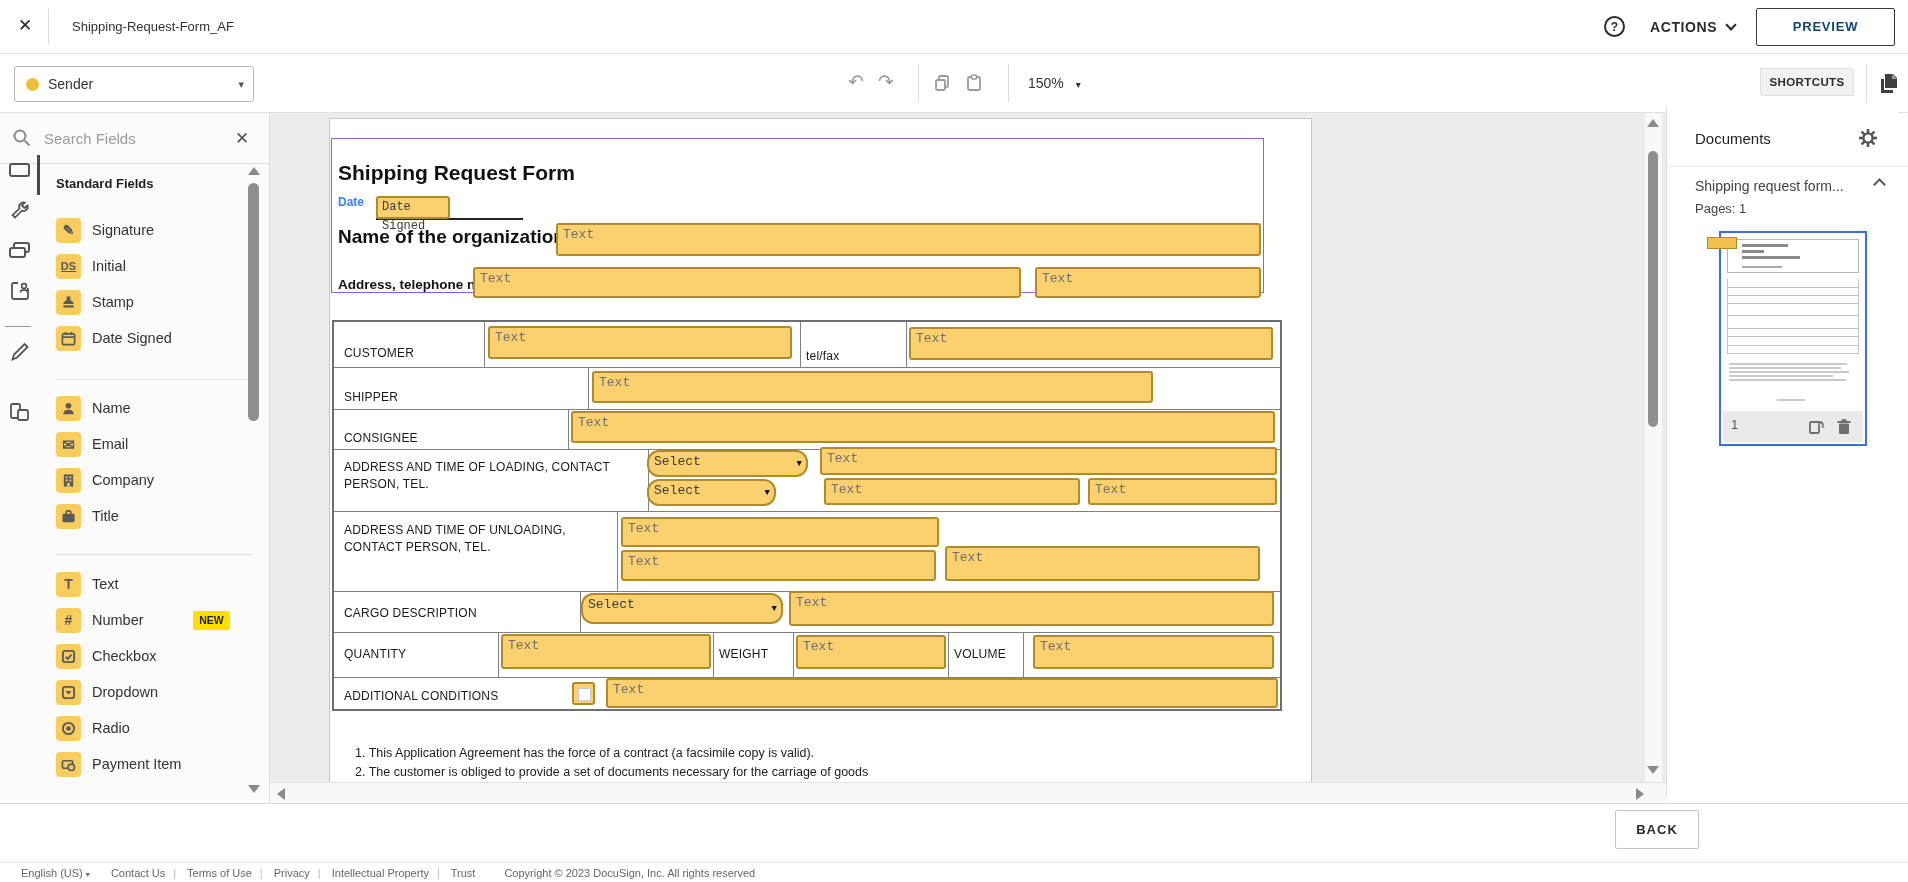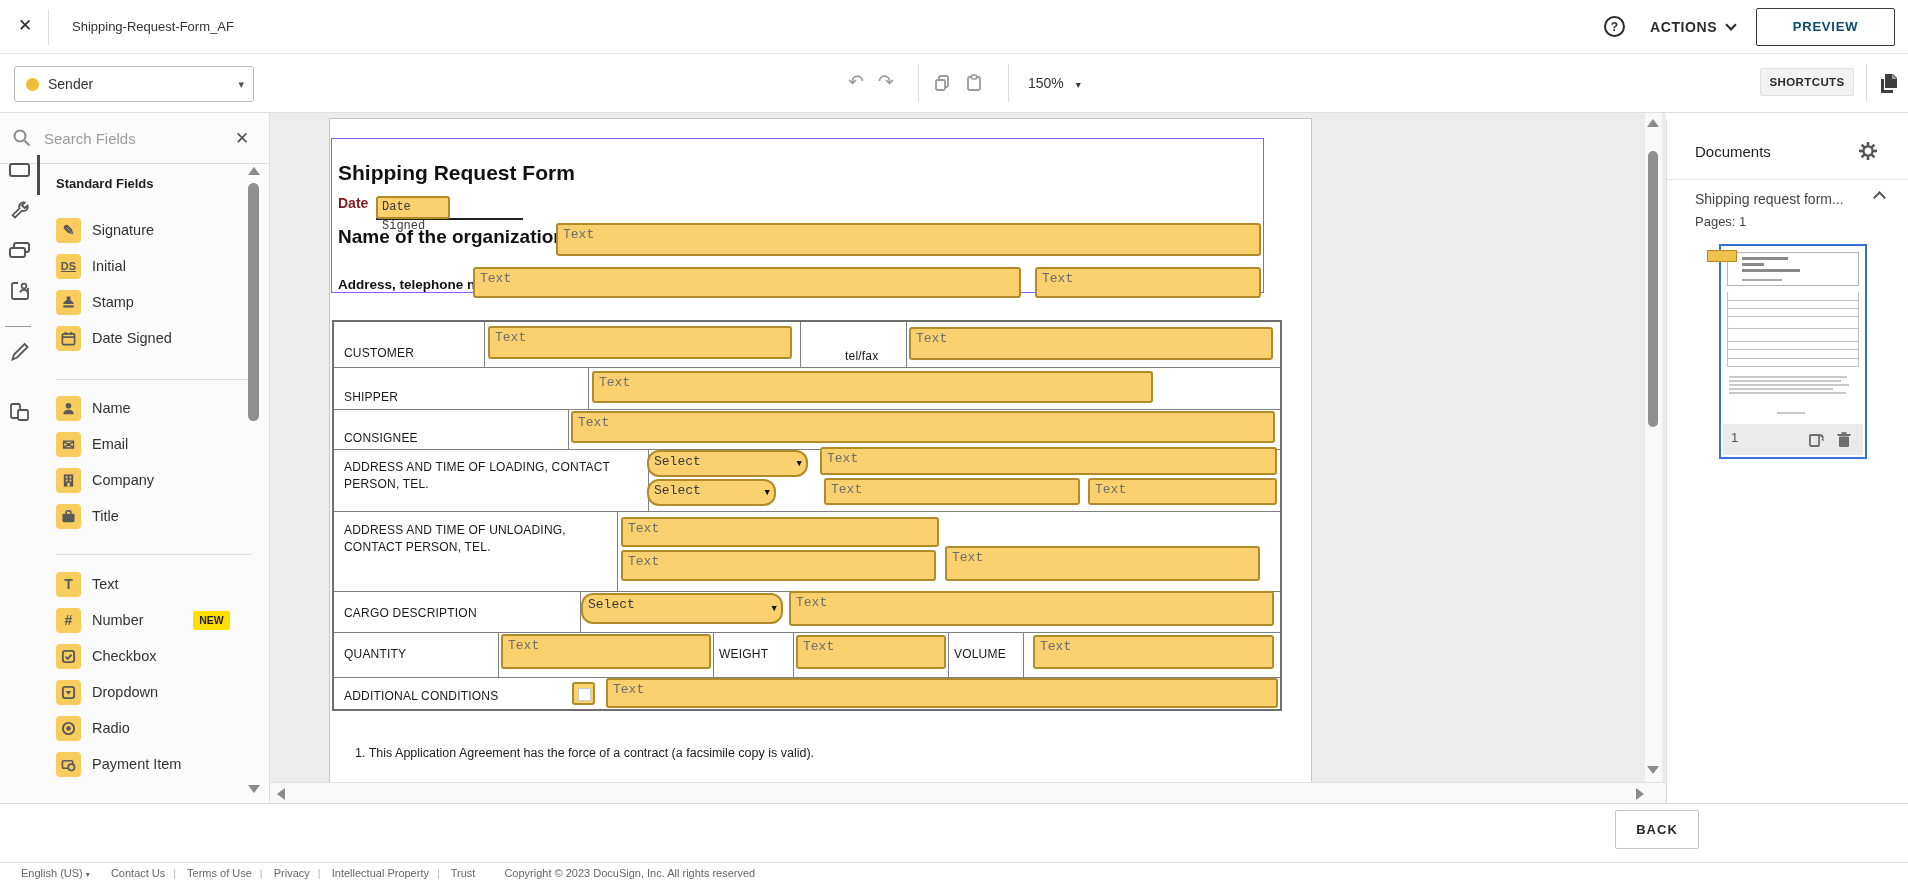--- a/index.html
+++ b/index.html
@@ -51,21 +51,21 @@
   
   .sb-up { position:absolute; left:248px; top:54px; width:0; height:0; border-left:6px solid transparent; border-right:6px solid transparent; border-bottom:8px solid #8a8a8a; cursor:pointer; }
   .sb-thumb { position:absolute; left:248px; top:70px; width:11px; height:238px; background:#8f8f8f; border-radius:6px; cursor:pointer; }
   .sb-dn { position:absolute; left:248px; top:672px; width:0; height:0; border-left:6px solid transparent; border-right:6px solid transparent; border-top:8px solid #8a8a8a; cursor:pointer; }
 
   
   #canvas { position:absolute; left:270px; top:113px; width:1396px; height:690px; background:#ececec; overflow:hidden; }
   #page { position:absolute; left:59px; top:5px; width:983px; height:670px; background:#fff; border:1px solid #c6c6c6; }
   .hbox { position:absolute; left:1px; top:19px; width:933px; height:155px; border:1px solid #8b5cf6; }
   .d-title { position:absolute; left:6px; top:22px; font-size:21px; font-weight:bold; color:#111; }
-  .d-date { position:absolute; left:6px; top:56px; font-size:14px; font-weight:bold; color:#7f1d1d; }
+  .d-date { position:absolute; left:6px; top:56px; font-size:12px; font-weight:bold; color:#3b82f6; }
   .d-underline { position:absolute; left:44px; top:79px; width:147px; height:2px; background:#222; }
   .d-org { position:absolute; left:6px; top:87px; font-size:19px; font-weight:bold; color:#111; }
   .d-addr { position:absolute; left:6px; top:138px; font-size:13.5px; font-weight:bold; color:#111; }
   .ffield { position:absolute; background:#fad16e; border:2px solid #b18b2a; border-radius:3px;
     font-family:"Liberation Mono", monospace; font-size:13px; color:#6e6e6e; padding:2px 0 0 5px; overflow:hidden; cursor:pointer; }
   .ffield.sel { color:#3a3a3a;border-radius:12px; }
   .ffield .dd { position:absolute; right:4px; top:50%; transform:translateY(-50%); font-size:9px; color:#111; }
   .dtag { position:absolute; left:44px; top:57px; width:74px; height:23px; background:#fad16e; border:2px solid #b18b2a; border-radius:3px; font-family:"Liberation Mono", monospace; font-size:12px; color:#3a3a3a; line-height:19px; padding-left:4px; cursor:pointer; }
   .dtable { position:absolute; left:2px; top:201px; width:950px; height:391px; border:2px solid #6e6e6e; }
   .drow { position:absolute; left:0; width:946px; border-top:1px solid #808080; }
@@ -77,21 +77,21 @@
   
   .hscroll { position:absolute; left:0; top:669px; width:1396px; height:21px; background:#f8f8f8; border-top:1px solid #e2e2e2; }
   .hs-l { position:absolute; left:7px; top:5px; width:0; height:0; border-top:6px solid transparent; border-bottom:6px solid transparent; border-right:8px solid #8a8a8a; cursor:pointer; }
   .hs-r { position:absolute; right:22px; top:5px; width:0; height:0; border-top:6px solid transparent; border-bottom:6px solid transparent; border-left:8px solid #8a8a8a; cursor:pointer; }
   .vscroll { position:absolute; left:1375px; top:0; width:17px; height:669px; background:#f8f8f8; }
   .vs-u { position:absolute; left:2px; top:6px; width:0; height:0; border-left:6px solid transparent; border-right:6px solid transparent; border-bottom:8px solid #8a8a8a; cursor:pointer; }
   .vs-thumb { position:absolute; left:3px; top:38px; width:10px; height:276px; background:#8f8f8f; border-radius:6px; cursor:pointer; }
   .vs-d { position:absolute; left:2px; bottom:8px; width:0; height:0; border-left:6px solid transparent; border-right:6px solid transparent; border-top:8px solid #8a8a8a; cursor:pointer; }
 
   
-  #docpanel { position:absolute; left:1666px; top:120px; width:232px; height:690px; background:#fff; border-left:1px solid #ddd; }
+  #docpanel { position:absolute; left:1666px; top:107px; width:232px; height:690px; background:#fff; border-left:1px solid #ddd; }
   .dp-title { position:absolute; left:28px; top:23px; font-size:15px; color:#222; }
   .dp-gear { position:absolute; left:190px; top:20px; cursor:pointer; }
   .dp-div { position:absolute; left:0; top:59px; width:242px; height:1px; background:#e6e6e6; }
   .dp-doc { position:absolute; left:28px; top:71px; font-size:14px; color:#444; cursor:pointer; }
   .dp-chev { position:absolute; left:208px; top:73px; width:9px; height:9px; border-left:2px solid #555; border-top:2px solid #555; transform:rotate(45deg); cursor:pointer; }
   .dp-pages { position:absolute; left:28px; top:94px; font-size:13px; color:#444; }
   .thumb { position:absolute; left:52px; top:124px; width:148px; height:215px; background:#fff; border:2px solid #3672d8; cursor:pointer; }
   .thumb .mini-head { position:absolute; left:6px; top:6px; width:132px; height:34px; border:1px solid #b5b5b5; }
   .mh-line { position:absolute; background:#8a8a8a; }
   .mini-row { position:absolute; left:6px; width:132px; border:1px solid #c2c2c2; border-top:none; }
@@ -377,21 +377,21 @@
         <div class="dcell-div" style="left:283px; top:189px; height:80px;"></div>
         <div class="dcell-div" style="left:246px; top:269px; height:41px;"></div>
         <div class="dcell-div" style="left:164px; top:310px; height:45px;"></div>
         <div class="dcell-div" style="left:379px; top:310px; height:45px;"></div>
         <div class="dcell-div" style="left:459px; top:310px; height:45px;"></div>
         <div class="dcell-div" style="left:614px; top:310px; height:45px;"></div>
         <div class="dcell-div" style="left:689px; top:310px; height:45px;"></div>
       </div>
 
       <div class="dlab" style="left:14px; top:227px;">CUSTOMER</div>
-      <div class="dlab" style="left:476px; top:230px;margin-left:39px;">tel/fax</div>
+      <div class="dlab" style="left:476px; top:230px;">tel/fax</div>
       <div class="dlab" style="left:14px; top:271px;">SHIPPER</div>
       <div class="dlab" style="left:14px; top:312px;">CONSIGNEE</div>
       <div class="dlab" style="left:14px; top:340px; width:280px; line-height:17px;">ADDRESS AND TIME OF LOADING, CONTACT PERSON, TEL.</div>
       <div class="dlab" style="left:14px; top:403px; width:230px; line-height:17px;">ADDRESS AND TIME OF UNLOADING, CONTACT PERSON, TEL.</div>
       <div class="dlab" style="left:14px; top:487px;">CARGO DESCRIPTION</div>
       <div class="dlab" style="left:14px; top:528px;">QUANTITY</div>
       <div class="dlab" style="left:389px; top:528px;">WEIGHT</div>
       <div class="dlab" style="left:624px; top:528px;">VOLUME</div>
       <div class="dlab" style="left:14px; top:570px;">ADDITIONAL CONDITIONS</div>
 
@@ -416,20 +416,21 @@
       <div class="ffield" style="left:459px; top:472px; width:485px; height:35px;">Text</div>
 
       <div class="ffield" style="left:171px; top:515px; width:210px; height:35px;">Text</div>
       <div class="ffield" style="left:466px; top:516px; width:150px; height:34px;">Text</div>
       <div class="ffield" style="left:703px; top:516px; width:241px; height:34px;">Text</div>
 
       <div class="chkfield" style="left:242px; top:563px;"></div>
       <div class="ffield" style="left:276px; top:559px; width:672px; height:30px;">Text</div>
 
       <div class="note" style="top:627px;">1. This Application Agreement has the force of a contract (a facsimile copy is valid).</div>
+      <div class="note" style="top:646px;">2. The customer is obliged to provide a set of documents necessary for the carriage of goods</div>
     </div>
 
     <div class="vscroll">
       <div class="vs-u"></div>
       <div class="vs-thumb"></div>
       <div class="vs-d"></div>
     </div>
     <div class="hscroll">
       <div class="hs-l"></div>
       <div class="hs-r"></div>

